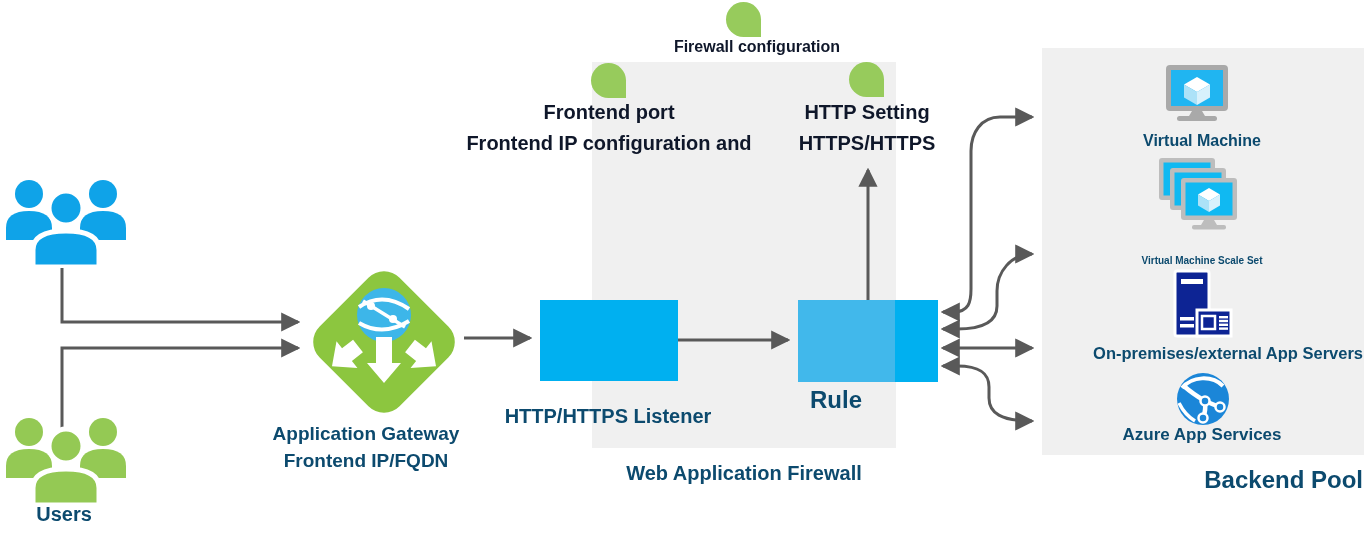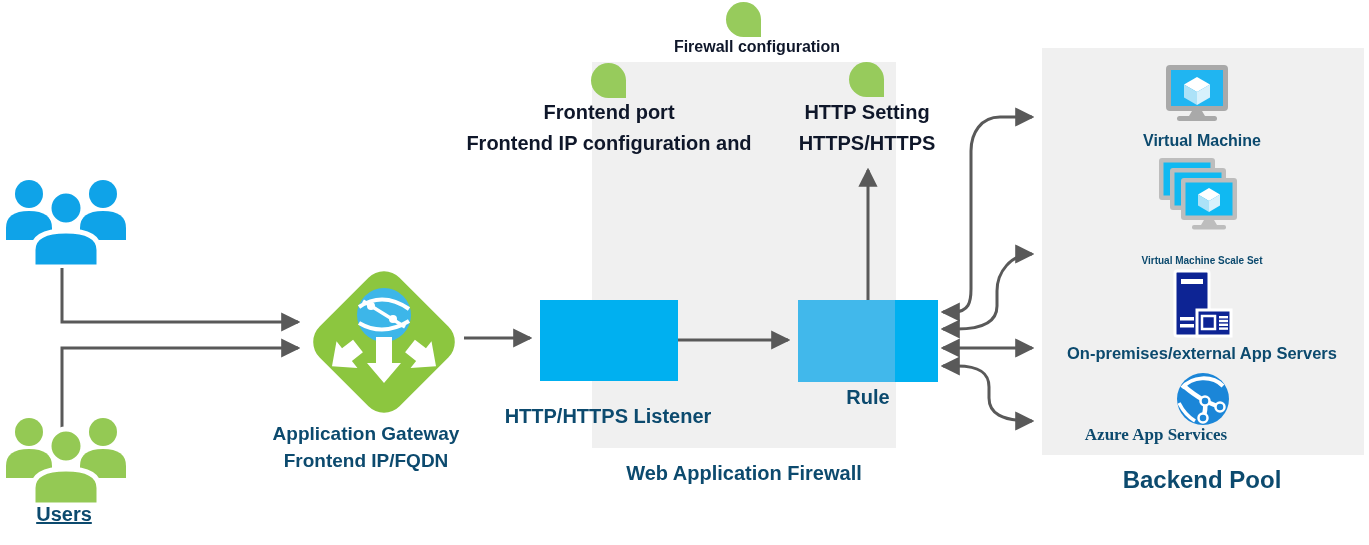--- a/index.html
+++ b/index.html
@@ -59,21 +59,21 @@
   </svg>
 
   <svg class="node users-green" style="left:4px;top:414px;" width="124" height="92" viewBox="0 0 124 92">
     <circle cx="25" cy="18" r="14" fill="currentColor"></circle>
     <circle cx="99" cy="18" r="14" fill="currentColor"></circle>
     <path d="M2,64 V52 Q2,35 25,35 Q48,35 48,52 V64 Z" fill="currentColor"></path>
     <path d="M76,64 V52 Q76,35 99,35 Q122,35 122,52 V64 Z" fill="currentColor"></path>
     <circle cx="62" cy="32" r="17" fill="currentColor" stroke="#fff" stroke-width="5"></circle>
     <path d="M29,91 V74 Q29,55 62,55 Q95,55 95,74 V91 Z" fill="currentColor" stroke="#fff" stroke-width="5"></path>
   </svg>
-  <div class="lbl" style="left:2px;top:502px;width:124px;font-size:20px;text-decoration:underline;">Users</div>
+  <div class="lbl" style="left:2px;top:502px;width:124px;font-size:20px;">Users</div>
 
   <svg class="node gw-green" style="left:303px;top:261px;" width="162" height="164" viewBox="0 0 162 164">
     <rect x="24.5" y="24.5" width="113" height="113" rx="22" fill="currentColor" transform="rotate(45 81 81)"></rect>
     <circle cx="81" cy="54" r="27" fill="#3DB6E9"></circle>
     <path d="M56,46 Q80,30 106,48" stroke="#fff" stroke-width="4" fill="none"></path>
     <path d="M56,62 Q80,76 106,60" stroke="#fff" stroke-width="4" fill="none"></path>
     <line x1="60" y1="40" x2="102" y2="66" stroke="#fff" stroke-width="3.5"></line>
     <circle cx="68" cy="45" r="4" fill="#fff"></circle>
     <circle cx="90" cy="58" r="4" fill="#fff"></circle>
     <path d="M-8,0 H8 V26 H17 L0,46 L-17,26 H-8 Z" fill="#fff" transform="translate(81,76)"></path>
@@ -82,21 +82,21 @@
   </svg>
   <div class="lbl" style="left:216px;top:420px;width:300px;font-size:19px;line-height:27px;">
     <div>Application Gateway</div>
     <div>Frontend IP/FQDN</div>
   </div>
 
   <div class="node rect-listener"></div>
   <div class="lbl" style="left:458px;top:384px;width:300px;font-size:20px;margin-top:20px;">HTTP/HTTPS Listener</div>
 
   <div class="node rect-rule"></div>
-  <div class="lbl" style="left:798px;top:385px;width:140px;font-size:20px;">Rule</div>
+  <div class="lbl" style="left:766px;top:385px;width:140px;font-size:24px;">Rule</div>
 
   <div class="lbl" style="left:594px;top:461px;width:300px;font-size:20px;">Web Application Firewall</div>
 
   <div class="node cfg-dot" style="left:726px;top:2px;"></div>
   <div class="lbl cfg" style="left:607px;top:37px;width:300px;font-size:16px;">Firewall configuration</div>
 
   <div class="node cfg-dot" style="left:591px;top:63px;"></div>
   <div class="lbl cfg" style="left:444px;top:97px;width:330px;font-size:20px;line-height:31px;">
     <div>Frontend port</div>
     <div>Frontend IP configuration and</div>
@@ -151,30 +151,30 @@
     <rect x="9" y="10" width="22" height="5" fill="#fff"></rect>
     <rect x="8" y="48" width="14" height="3.5" fill="#fff"></rect>
     <rect x="8" y="55" width="14" height="3.5" fill="#fff"></rect>
     <rect x="25" y="41" width="34" height="26" fill="#0D2494" stroke="#fff" stroke-width="3"></rect>
     <rect x="30" y="47" width="13" height="13" fill="none" stroke="#fff" stroke-width="2.5"></rect>
     <rect x="47" y="47" width="9" height="2.4" fill="#fff"></rect>
     <rect x="47" y="50.8" width="9" height="2.4" fill="#fff"></rect>
     <rect x="47" y="54.6" width="9" height="2.4" fill="#fff"></rect>
     <rect x="47" y="58.4" width="9" height="2.4" fill="#fff"></rect>
   </svg>
-  <div class="lbl" style="left:1041px;top:343px;width:322px;font-size:16.5px;">On-premises/external App Servers</div>
+  <div class="lbl" style="left:1041px;top:343px;width:322px;font-size:16.5px;text-align:right;">On-premises/external App Servers</div>
 
   <svg class="node" style="left:1174px;top:370px;" width="58" height="58" viewBox="0 0 58 58">
     <circle cx="29" cy="29" r="26" fill="#1B86D8"></circle>
     <path d="M8,18 C18,6 38,5 49,16" stroke="#fff" stroke-width="4" fill="none"></path>
     <path d="M11,17 C19,24 26,28 31,31" stroke="#fff" stroke-width="4.5" fill="none"></path>
     <path d="M31,31 C38,34 43,36 48,38" stroke="#fff" stroke-width="4.5" fill="none"></path>
     <path d="M31,31 C32,38 31,43 29,49" stroke="#fff" stroke-width="4.5" fill="none"></path>
     <path d="M5,33 Q11,45 21,51" stroke="#fff" stroke-width="3.5" fill="none"></path>
     <circle cx="31" cy="31" r="4.5" fill="#1B86D8" stroke="#fff" stroke-width="2.5"></circle>
     <circle cx="46" cy="37" r="4.5" fill="#1B86D8" stroke="#fff" stroke-width="2.5"></circle>
     <circle cx="29" cy="48" r="4.5" fill="#1B86D8" stroke="#fff" stroke-width="2.5"></circle>
   </svg>
-  <div class="lbl" style="left:995px;top:424px;width:322px;font-size:17px;font-family:Liberation Serif, serif;">Azure App Services</div>
+  <div class="lbl" style="left:1041px;top:424px;width:322px;font-size:17px;">Azure App Services</div>
 
-  <div class="lbl" style="left:1041px;top:465px;width:322px;font-size:24px;">Backend Pool</div>
+  <div class="lbl" style="left:1041px;top:465px;width:322px;font-size:24px;text-align:right;">Backend Pool</div>
 
 </div>
 
 </body></html>

